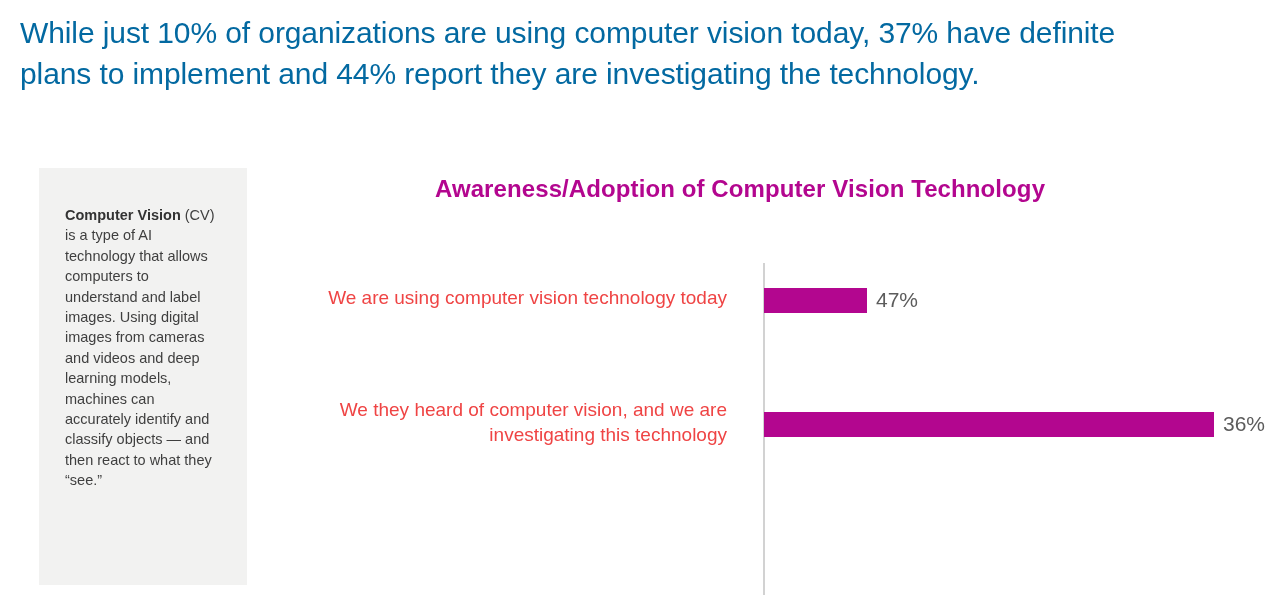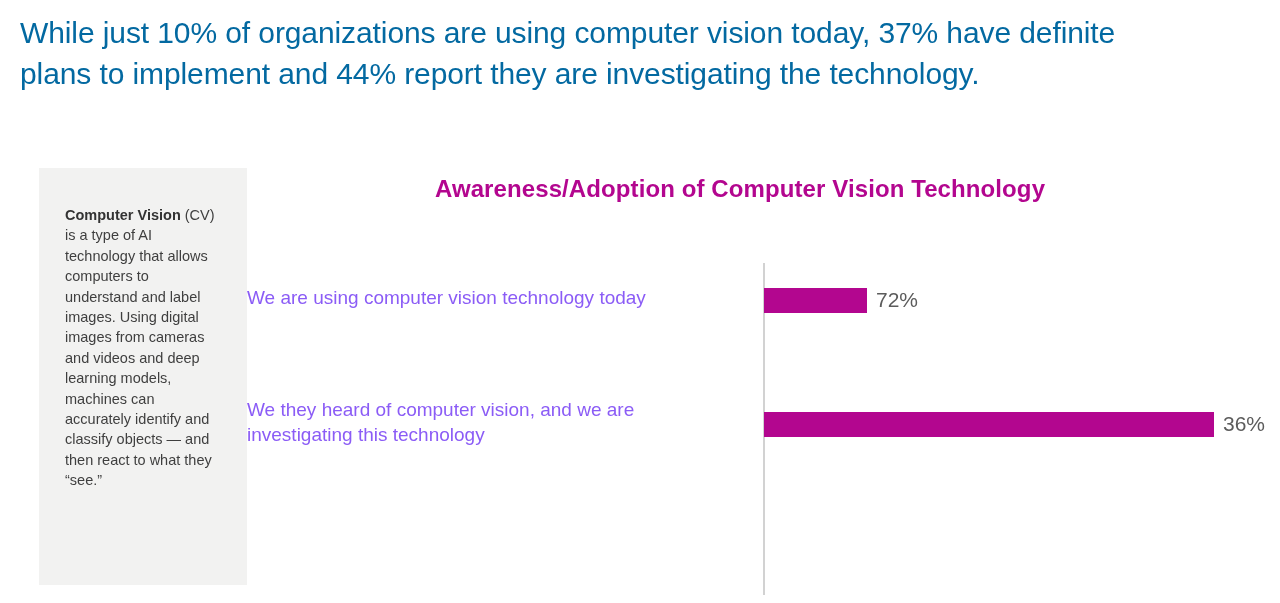--- a/index.html
+++ b/index.html
@@ -92,24 +92,24 @@
   .row {
     position: absolute;
     left: 0;
     width: 1030px;
     height: 62px;
   }
   .row .cat-label {
     position: absolute;
     right: 543px;          
     width: 480px;
-    text-align: left;
+    text-align: right;
     font-size: 19px;
     line-height: 25px;
-    color: #8b5cf6;
+    color: #ef4444;
   }
   .row .bar-wrap {
     position: absolute;
     left: 524px;
     top: 0;
     height: 62px;
   }
   .row .bar {
     position: absolute;
     top: 0;
@@ -140,21 +140,21 @@
   <div class="chart-title">Awareness/Adoption of Computer Vision Technology</div>
 
   <div class="plot">
 
     <div class="axis-line"></div>
 
     <div class="row" style="top:0px;">
       <div class="cat-label" style="top:22px;">We are using computer vision technology today</div>
       <div class="bar-wrap" style="top:25px;">
         <div class="bar" style="width:103px;"></div>
-        <div class="val-label" style="left:112px;">72%</div>
+        <div class="val-label" style="left:112px;">47%</div>
       </div>
     </div>
 
 
     <div class="row" style="top:124px;">
       <div class="cat-label" style="top:10px;">We they heard of computer vision, and we are investigating this technology</div>
       <div class="bar-wrap" style="top:25px;">
         <div class="bar" style="width:450px;"></div>
         <div class="val-label" style="left:459px;">36%</div>
       </div>

